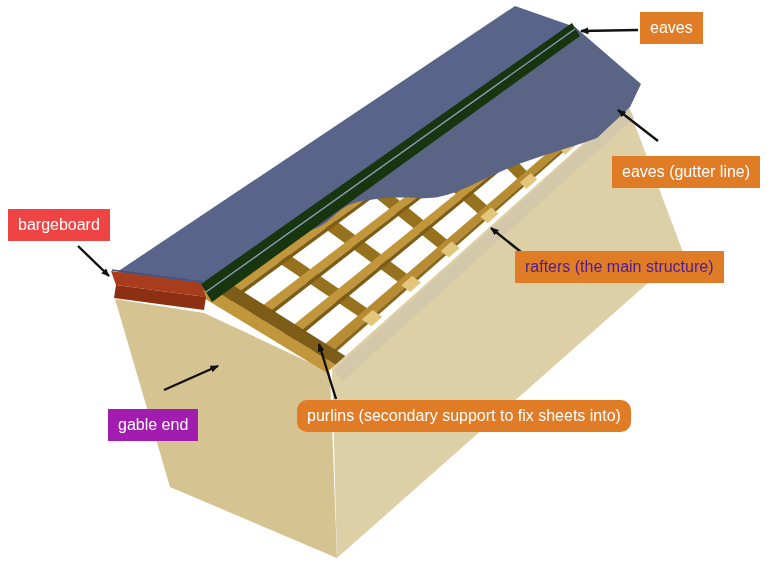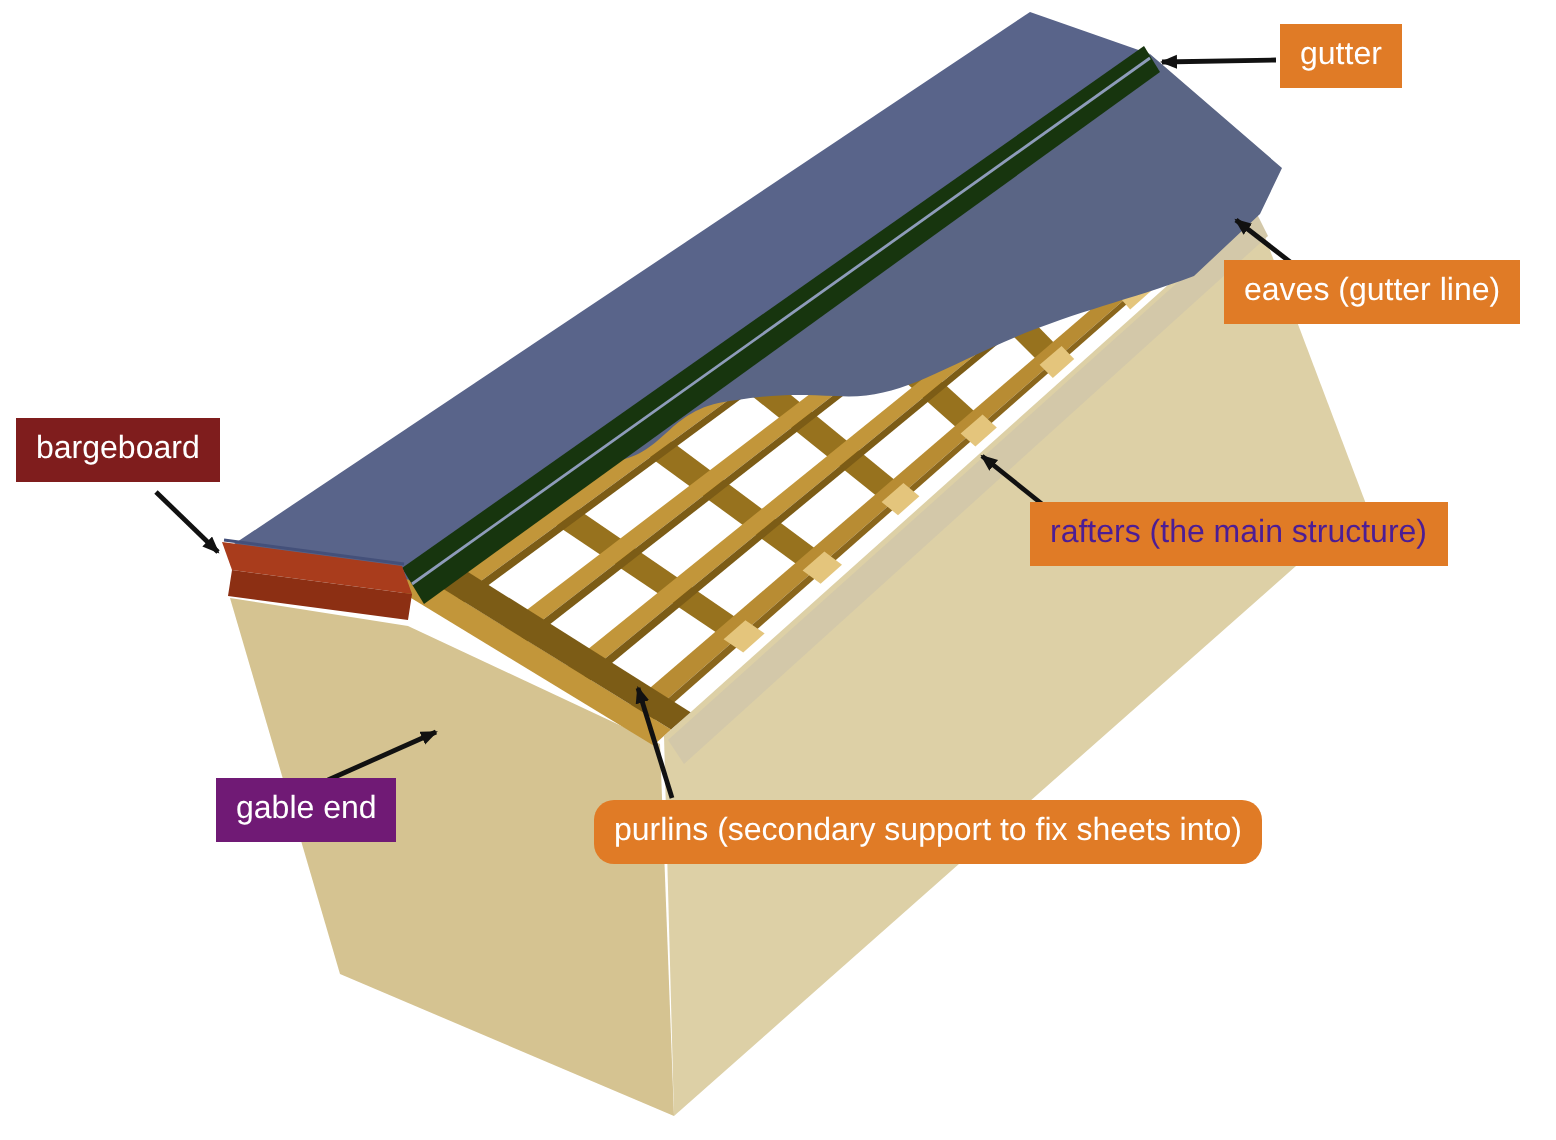--- a/index.html
+++ b/index.html
@@ -69,19 +69,19 @@
     <g id="arrows">
         <line x1="638" y1="30" x2="581" y2="31" stroke="#111111" stroke-width="2.4" marker-end="url(#arrowhead)"></line>
         <line x1="658" y1="141" x2="618" y2="110" stroke="#111111" stroke-width="2.4" marker-end="url(#arrowhead)"></line>
         <line x1="78" y1="246" x2="109" y2="276" stroke="#111111" stroke-width="2.4" marker-end="url(#arrowhead)"></line>
         <line x1="521" y1="252" x2="491" y2="228" stroke="#111111" stroke-width="2.4" marker-end="url(#arrowhead)"></line>
         <line x1="164" y1="390" x2="218" y2="366" stroke="#111111" stroke-width="2.4" marker-end="url(#arrowhead)"></line>
         <line x1="336" y1="399" x2="319" y2="344" stroke="#111111" stroke-width="2.4" marker-end="url(#arrowhead)"></line>
       </g>
   </svg>
 
-  <div class="label" style="left: 640px; top: 12px; background: rgb(224, 123, 38); color: rgb(255, 255, 255);">gutter</div>
-  <div class="label" style="left: 612px; top: 130px; background: rgb(224, 123, 38); color: rgb(255, 255, 255);">eaves (gutter line)</div>
-  <div class="label" style="left: 8px; top: 209px; background: #7f1d1d; color: rgb(255, 255, 255); text-align: right;">bargeboard</div>
+  <div class="label" style="left: 640px; top: 12px; background: rgb(224, 123, 38); color: rgb(255, 255, 255);">eaves</div>
+  <div class="label" style="left: 612px; top: 156px; background: rgb(224, 123, 38); color: rgb(255, 255, 255);">eaves (gutter line)</div>
+  <div class="label" style="left: 8px; top: 209px; background: #ef4444; color: rgb(255, 255, 255); text-align: right;">bargeboard</div>
   <div class="label" style="left: 515px; top: 251px; background: rgb(224, 123, 38); color: #4c1d95;">rafters (the main structure)</div>
-  <div class="label" style="left: 108px; top: 389px; background: #701a75; color: rgb(255, 255, 255);">gable end</div>
+  <div class="label" style="left: 108px; top: 409px; background: #a21caf; color: rgb(255, 255, 255);">gable end</div>
   <div class="label" style="left: 297px; top: 400px; background: rgb(224, 123, 38); color: rgb(255, 255, 255); border-radius: 10px;">purlins (secondary support to fix sheets into)</div>
 </div>
 
 </body></html>

